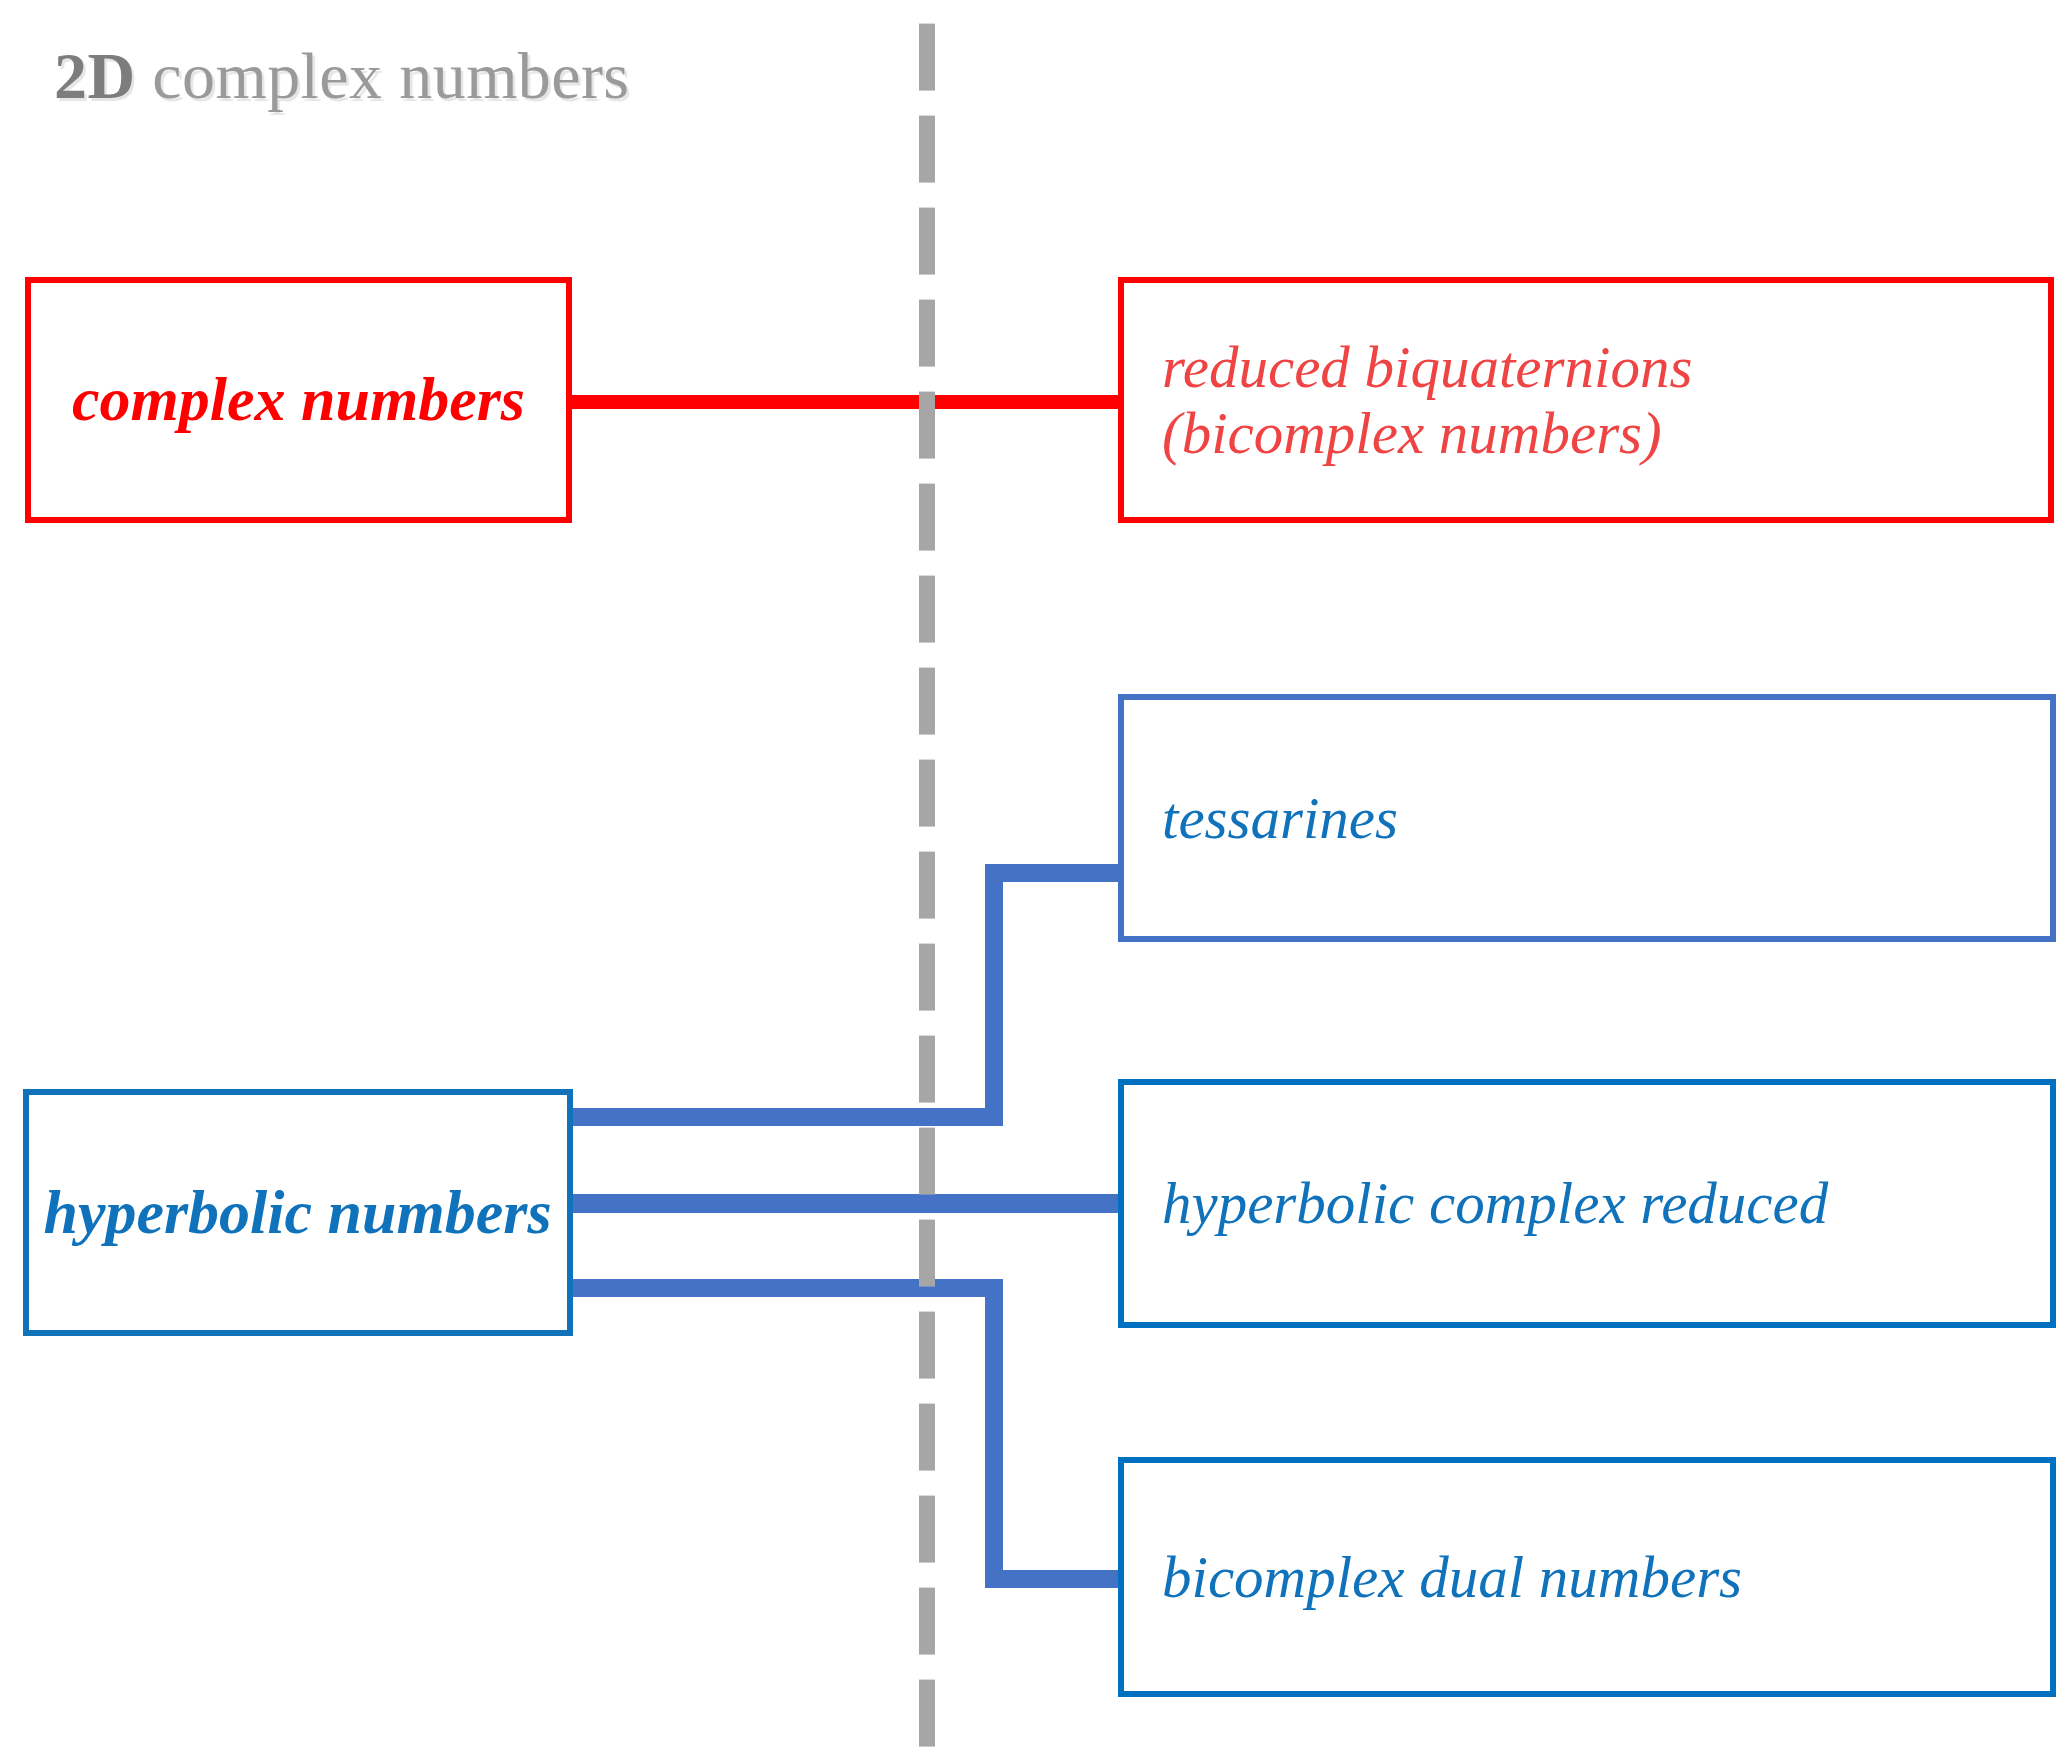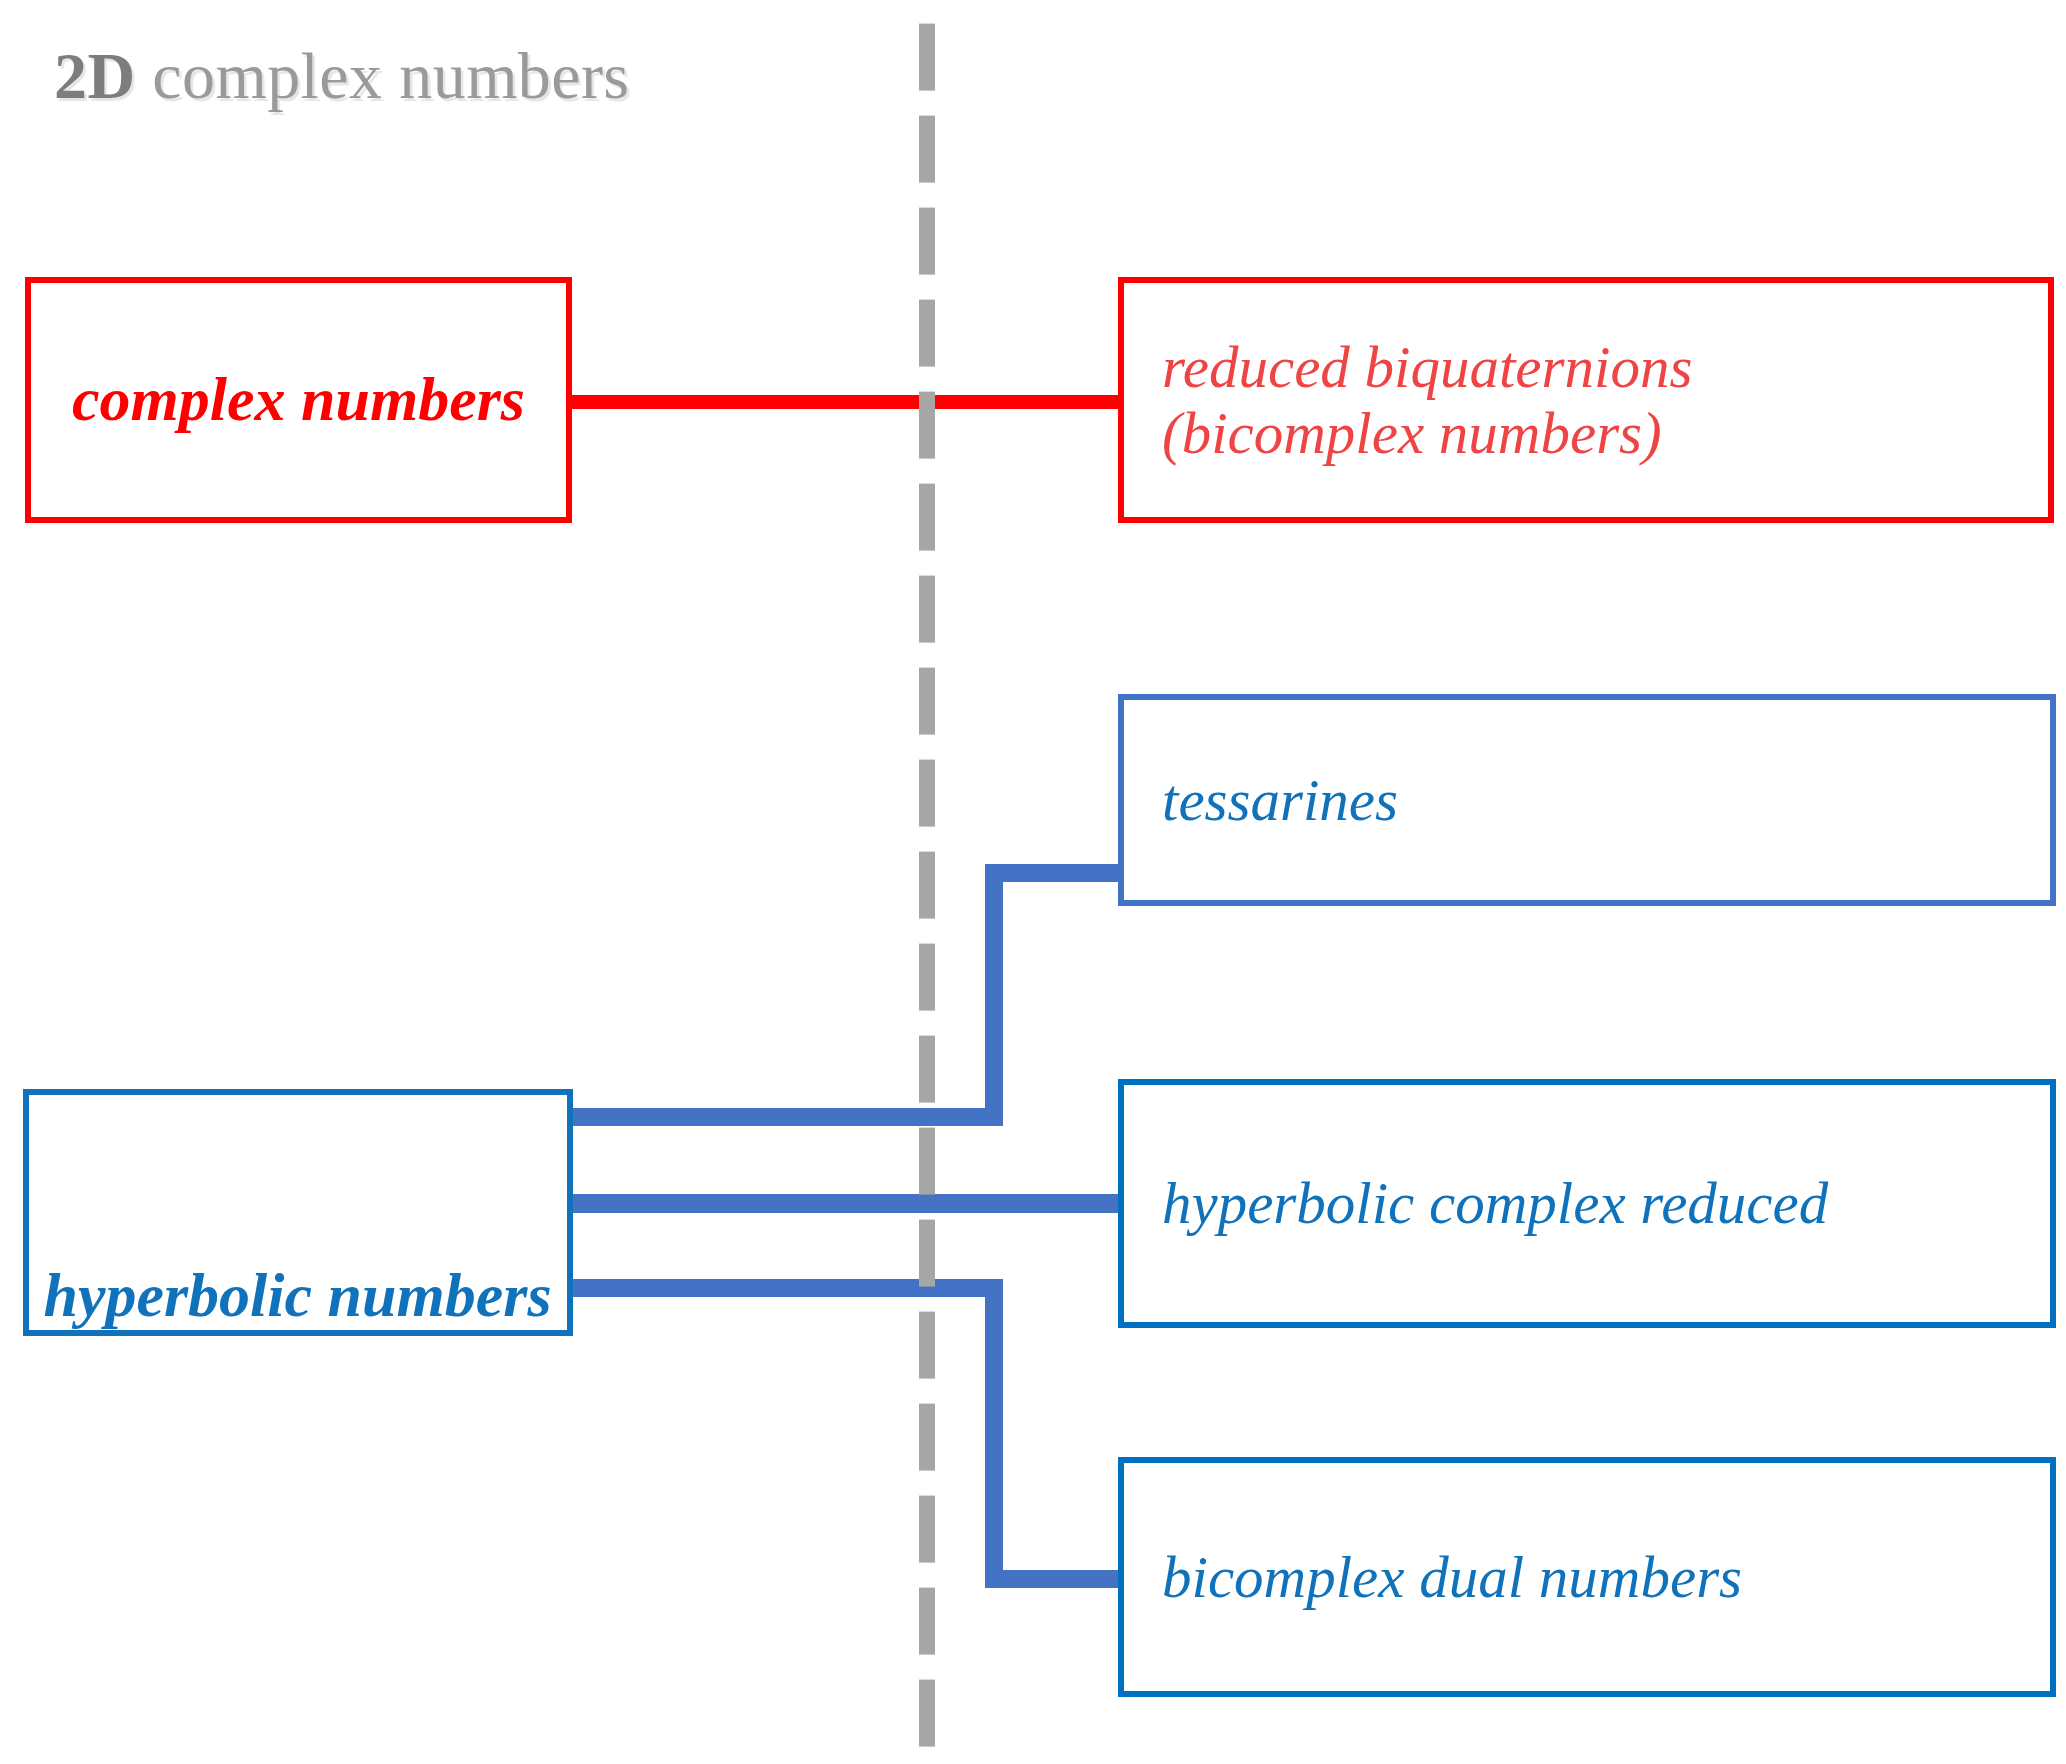--- a/index.html
+++ b/index.html
@@ -85,24 +85,24 @@
     padding-left: 38px;
     text-align: left;
   }
 
   #node-complex-numbers           { left: 25px;   top: 269px;  width: 547px;  height: 246px; }
   #node-complex-numbers .label    { color: #fe0000; font-size: 62px; }
 
   #node-reduced-biquaternions        { left: 1118px; top: 269px;  width: 936px; height: 246px; }
   #node-reduced-biquaternions .label { color: #ef4444; font-size: 59px; }
 
-  #node-tessarines                { left: 1118px; top: 686px;  width: 938px; height: 212px; }
+  #node-tessarines                { left: 1118px; top: 686px;  width: 938px; height: 248px; }
   #node-tessarines .label         { color: #1072ba; font-size: 59px; }
 
-  #node-hyperbolic-numbers        { left: 22.5px;   top: 1081px; width: 550px;  height: 247px; align-items: flex-end; }
+  #node-hyperbolic-numbers        { left: 22.5px;   top: 1081px; width: 550px;  height: 247px; }
   #node-hyperbolic-numbers.blue   { border-color: #1072ba; }
   #node-hyperbolic-numbers .label { color: #1072ba; font-size: 62px; }
 
   #node-hyperbolic-complex        { left: 1118px; top: 1071px; width: 938px; height: 249px; }
   #node-hyperbolic-complex .label { color: #1072ba; font-size: 59px; }
 
   #node-hyperbolic-dual           { left: 1118px; top: 1449px; width: 938px; height: 240px; }
   #node-hyperbolic-dual .label    { color: #1072ba; font-size: 59px; }
 
   

